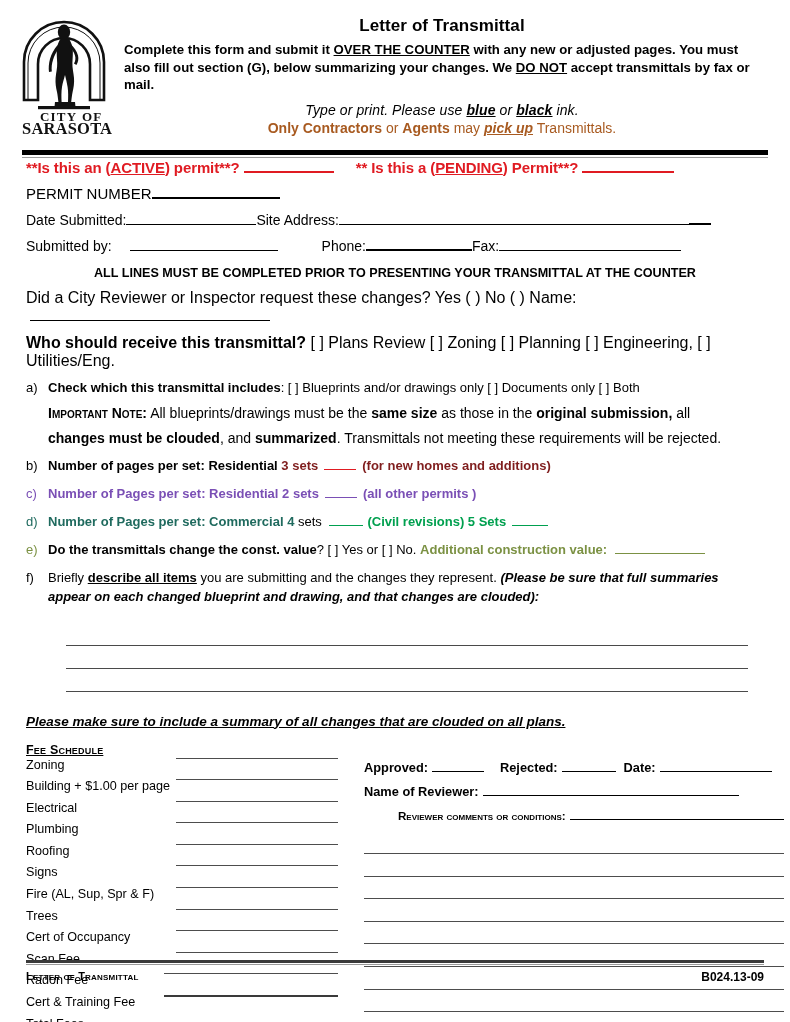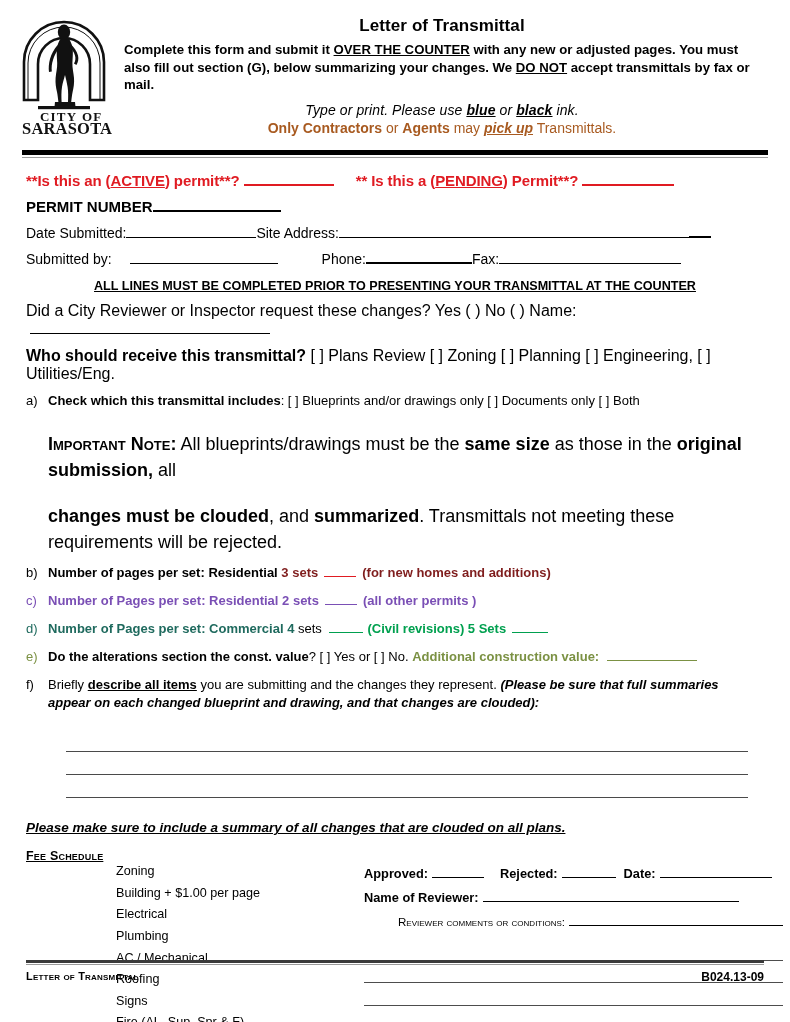--- a/index.html
+++ b/index.html
@@ -40,45 +40,45 @@
 
   
   .rule-wrap{margin:14px 22px 0 22px;}
   .rule-thick{height:5px;background:#000;}
   .rule-thin{height:1px;background:#9b9b9b;margin-top:2px;}
 
   
   .body{padding:0 26px 0 26px;font-size:13px;}
 
   .permit-q{
-    color:#e01b22;font-weight:bold;font-size:15px;margin-top:13px;
+    color:#e01b22;font-weight:bold;font-size:15px;margin-top:0;
     white-space:nowrap;letter-spacing:-0.1px;
   }
   .permit-q .kw{text-decoration:underline;font-weight:bold;}
   .ul-red{
     display:inline-block;border-bottom:2px solid #e01b22;
     vertical-align:baseline;height:13px;
   }
   .permit-number{
-    font-weight:bold;font-size:15px;margin-top:9px;
+    font-weight:normal;font-size:15px;margin-top:9px;
   }
   .ul-blk{display:inline-block;border-bottom:2px solid #000;height:12px;vertical-align:baseline;}
   .ul-thin{display:inline-block;border-bottom:1px solid #000;height:12px;vertical-align:baseline;}
 
   .fieldrow{font-size:14px;margin-top:9px;white-space:nowrap;}
   .allcaps-note{
     text-align:center;font-weight:bold;font-size:12.6px;margin-top:12px;
   }
-  .allcaps-note span{text-decoration:underline;text-align:center;}
+  .allcaps-note span{text-align:center;}
 
   .q-line{font-size:16px;margin-top:9px;}
   .item{display:flex;margin-top:9px;font-size:13px;line-height:1.45;}
   .item .mark{width:22px;flex:0 0 22px;}
   .item .txt{flex:1;}
-  .subline{margin-top:20px;font-size:18px;line-height:1.45;}
+  .subline{margin-top:5px;font-size:14px;line-height:1.45;}
   .sc{font-variant:small-caps;font-weight:bold;}
 
   .red{color:#7f1d1d;}
   .purple{color:#7a4fb5;}
   .teal{color:#1f6a5e;}
   .green{color:#00a04f;}
   .olive{color:#7b9143;}
 
   .ul-red-s{display:inline-block;border-bottom:1.6px solid #e01b22;height:11px;vertical-align:baseline;}
   .ul-purple-s{display:inline-block;border-bottom:1.6px solid #7a4fb5;height:11px;vertical-align:baseline;}
@@ -93,28 +93,28 @@
   }
 
   
   .fee-area{display:flex;margin-top:14px;}
   .fee-left{width:330px;flex:0 0 330px;}
   .fee-right{flex:1;padding-left:8px;}
   .fee-head{
     font-variant:small-caps;font-weight:bold;font-size:12.5px;
     text-decoration:underline;margin-bottom:1px;letter-spacing:.2px;
   }
-  .fee-row{display:flex;align-items:center;height:21.6px;flex-direction:column;}
+  .fee-row{display:flex;align-items:flex-start;height:21.6px;}
   .fee-label{width:150px;flex:0 0 150px;font-size:12.6px;padding-bottom:1px;}
   .fee-rule{flex:1;border-bottom:1px solid #4d4d4d;margin-bottom:3px;margin-right:18px;}
   .fee-rule.heavy{border-bottom:2.2px solid #3a3a3a;}
   .fee-rule.extend{margin-left:-12px;}
 
   .rev-line{font-weight:bold;font-size:12.8px;margin-bottom:9px;white-space:nowrap;}
-  .rev-line .sc2{font-variant:small-caps;font-weight:normal;padding-left:34px;}
+  .rev-line .sc2{font-variant:small-caps;font-weight:bold;padding-left:34px;}
   .rr{display:inline-block;border-bottom:1px solid #000;height:11px;vertical-align:baseline;}
   .rcomment{margin-top:7px;}
   .r-rule{border-bottom:1px solid #4d4d4d;height:21.6px;}
   .r-rule.heavy{border-bottom:2.2px solid #3a3a3a;}
 
   
   .footer-wrap{position:absolute;left:26px;right:26px;bottom:38px;}
   .footer-rule{height:3px;background:#3a3a3a;}
   .footer-rule-thin{height:1px;background:#9b9b9b;margin-top:1px;}
   .footer-row{display:flex;justify-content:space-between;margin-top:5px;}
@@ -214,21 +214,21 @@
       <div class="txt"><b class="purple">Number of Pages per set: Residential 2 sets</b><span class="ul-purple-s" style="width:32px;margin:0 6px"></span><b class="purple">(all other permits )</b></div>
     </div>
 
     <div class="item">
       <div class="mark teal">d)</div>
       <div class="txt"><b class="teal">Number of Pages per set: Commercial 4</b><span> sets </span><span class="ul-green-s" style="width:34px;margin:0 4px"></span><b class="green">(Civil revisions) 5 Sets</b><span class="ul-green-s" style="width:36px;margin:0 6px"></span></div>
     </div>
 
     <div class="item">
       <div class="mark olive">e)</div>
-      <div class="txt"><b>Do the alterations section the const. value</b><span>? [   ] Yes or [   ] No. </span><b class="olive">Additional construction value:</b><span class="ul-olive-s" style="width:90px;margin-left:8px"></span></div>
+      <div class="txt"><b>Do the transmittals change the const. value</b><span>? [   ] Yes or [   ] No. </span><b class="olive">Additional construction value:</b><span class="ul-olive-s" style="width:90px;margin-left:8px"></span></div>
     </div>
 
     <div class="item">
       <div class="mark">f)</div>
       <div class="txt"><span>Briefly </span><b class="u">describe all items</b><span> you are submitting and the changes they represent. </span><b style="font-style:italic">(Please be sure that full summaries appear on each changed blueprint and drawing, and that changes are clouded):</b></div>
     </div>
 
     <div class="blanks">
       <div class="blank-line"></div>
       <div class="blank-line"></div>
@@ -249,24 +249,20 @@
         <div class="fee-row">
             <div class="fee-label">Building + $1.00 per page</div>
             <div class="fee-rule"></div>
           </div>
         <div class="fee-row">
             <div class="fee-label">Electrical</div>
             <div class="fee-rule"></div>
           </div>
         <div class="fee-row">
             <div class="fee-label">Plumbing</div>
-            <div class="fee-rule"></div>
-          </div>
-        <div class="fee-row">
-            <div class="fee-label">AC / Mechanical</div>
             <div class="fee-rule"></div>
           </div>
         <div class="fee-row">
             <div class="fee-label">Roofing</div>
             <div class="fee-rule"></div>
           </div>
         <div class="fee-row">
             <div class="fee-label">Signs</div>
             <div class="fee-rule"></div>
           </div>

